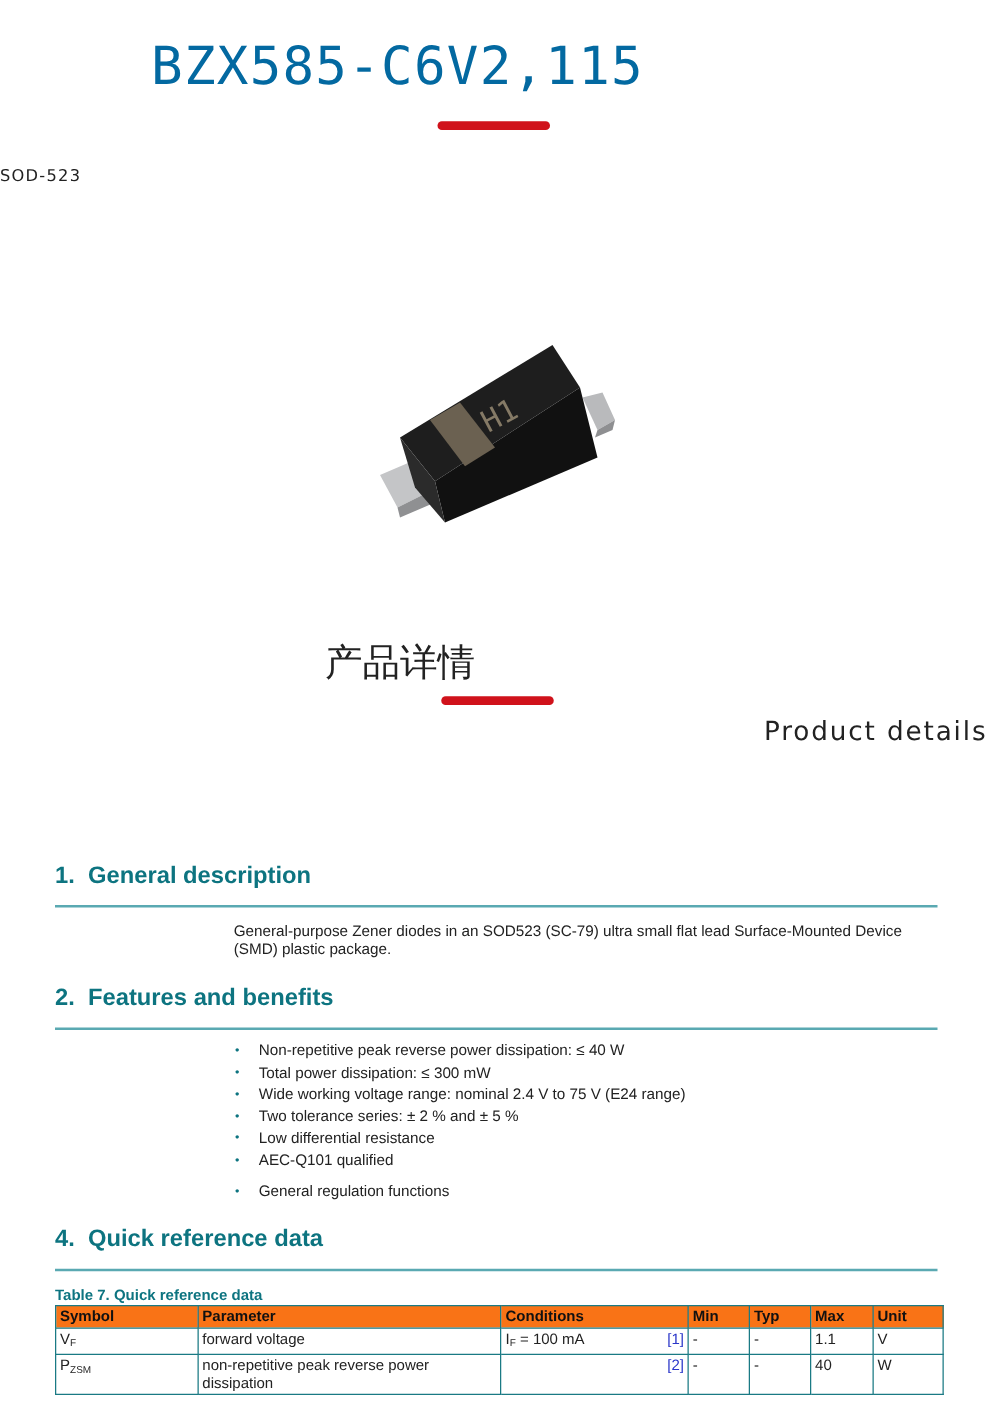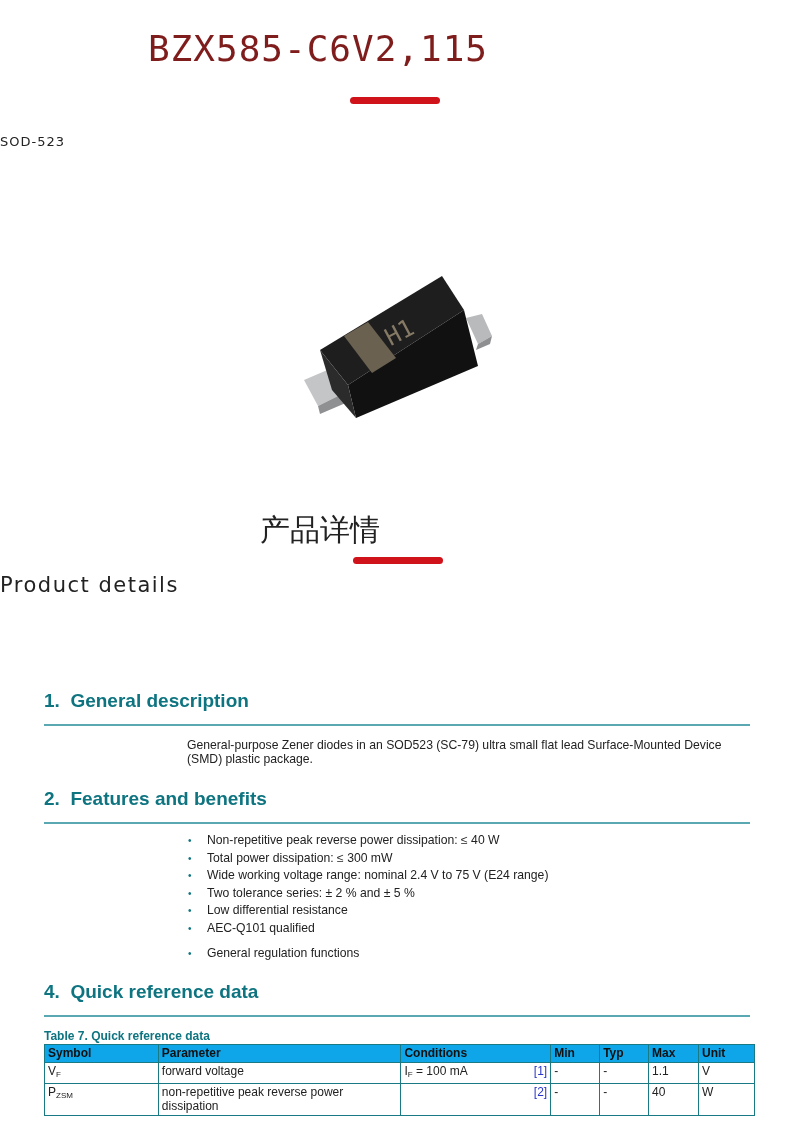--- a/index.html
+++ b/index.html
@@ -1,48 +1,48 @@
 <!DOCTYPE html>
 <html><head>
   <meta charset="utf-8">
   <style>
     html, body { margin: 0; padding: 0; background: #ffffff; }
     body { width: 790px; height: 1142px; position: relative; overflow: hidden; font-family: "DejaVu Sans", sans-serif; color: #222; }
 
     .title { position: absolute; left: 0; width: 636px; top: 28px; text-align: center;
-      font-family: "DejaVu Sans Mono", monospace; font-size: 36px; color: #7f1d1d; letter-spacing: 1px; }
+      font-family: "DejaVu Sans Mono", monospace; font-size: 42px; color: #0369a1; letter-spacing: 1px; }
     .red-bar { position: absolute; height: 7px; border-radius: 4px; background: #d0121b; }
     .bar1 { left: 350px; top: 97px; width: 90px; }
     .subtitle { position: absolute; left: 0; width: 720px; top: 134px; text-align: left;
       font-family: "DejaVu Sans", sans-serif; font-size: 13px; color: #222; letter-spacing: 1px; }
 
     .photo { position: absolute; left: 270px; top: 240px; width: 250px; height: 190px; }
 
     .cn-title { position: absolute; left: 0; width: 640px; top: 510px; text-align: center;
       font-family: "DejaVu Sans", sans-serif; font-size: 30px; color: #222; font-weight: 300; }
     .bar2 { left: 353px; top: 557px; width: 90px; }
-    .en-title { position: absolute; left: 0; width: 790px; top: 573px; text-align: left;
+    .en-title { position: absolute; left: 0; width: 790px; top: 573px; text-align: right;
       font-family: "DejaVu Sans", sans-serif; font-size: 21px; color: #222; letter-spacing: 1.5px; }
 
     .doc { position: absolute; left: 44px; top: 690px; width: 706px; font-family: "Liberation Sans", sans-serif; }
     .sec-h { font-size: 19px; font-weight: bold; color: #0d7480; border-bottom: 2px solid #5aa9b2; padding-bottom: 12px; margin: 0; }
     .sec-body { padding-left: 143px; font-size: 12.2px; color: #222; line-height: 14px; }
     .desc { margin-top: 12px; }
     ul.bullets { list-style: none; margin: 8px 0 0 0; padding: 0; }
     ul.bullets li { position: relative; padding-left: 20px; line-height: 17.5px; font-size: 12.2px; }
     ul.bullets li .dot { position: absolute; left: 1px; top: 0; color: #0d7480; font-size: 10px; }
 
     .h2 { margin-top: 22px; }
     .h3 { margin-top: 18px; }
     .h4 { margin-top: 18px; }
 
     .tbl-caption { font-size: 12px; font-weight: bold; color: #0d7480; margin-top: 12px; }
     table.qrd { border-collapse: collapse; width: 711px; font-size: 12px; margin-top: 1px; }
     table.qrd th, table.qrd td { border: 1.5px solid #1a7a84; padding: 1px 3px 2px 3px; text-align: left; vertical-align: top; }
-    table.qrd th { background: #0ea5e9; font-weight: bold; color: #111; }
+    table.qrd th { background: #f97316; font-weight: bold; color: #111; }
     table.qrd td { color: #222; height: 17px; }
     table.qrd td.cond { position: relative; }
     table.qrd .ref { position: absolute; right: 3px; top: 1px; color: #2a36c9; }
     sub { font-size: 8px; vertical-align: -2px; }
   </style>
 </head>
 <body>
 
 <div class="title">BZX585-C6V2,115</div>
 <div class="red-bar bar1"></div>

